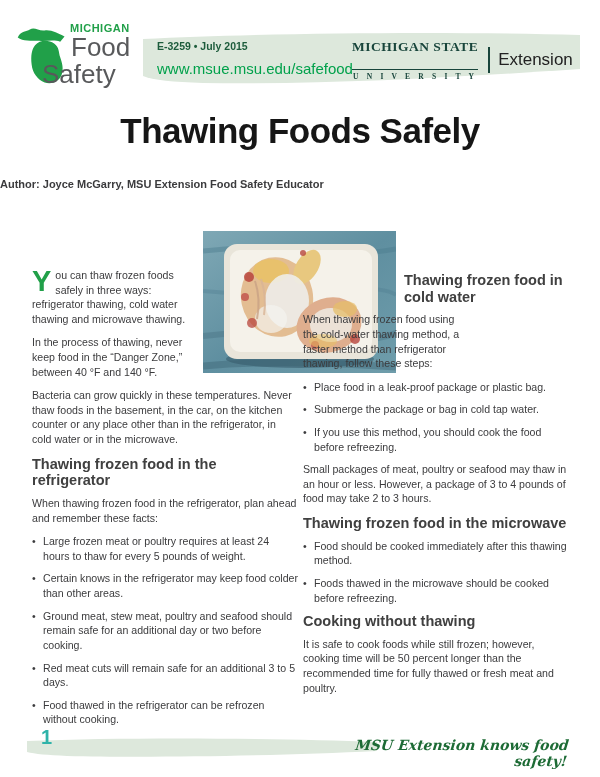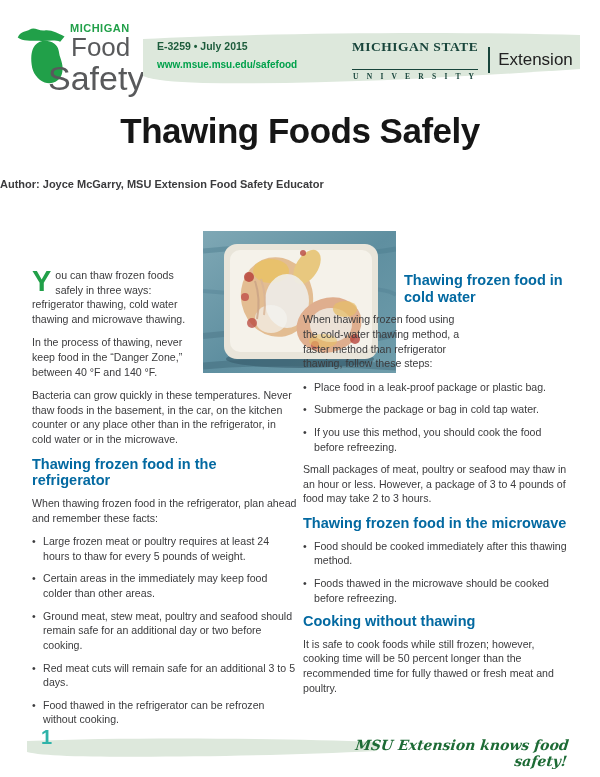--- a/index.html
+++ b/index.html
@@ -6,25 +6,25 @@
   .page{
     position:relative;width:600px;height:777px;margin:0 auto;background:#ffffff;
     font-family:"Liberation Sans",sans-serif;color:#3b3b3d;overflow:hidden;
   }
   
   .logo{position:absolute;left:14px;top:12px;width:125px;height:95px;}
   .logo-map{position:absolute;left:2px;top:6px;}
   .logo-michigan{position:absolute;left:56px;top:10px;font-size:11px;font-weight:bold;
     letter-spacing:.5px;color:#21a049;}
   .logo-food{position:absolute;left:57px;top:22px;font-size:26px;color:#58595b;line-height:1;}
-  .logo-safety{position:absolute;left:34px;top:49px;font-size:34px;color:#58595b;line-height:1;}
+  .logo-safety{position:absolute;left:28px;top:49px;font-size:26px;color:#58595b;line-height:1;}
   .band-svg{position:absolute;left:143px;top:29px;width:437px;height:57px;}
   .band-text{position:absolute;left:157px;top:38px;line-height:1.7;}
   .band-code{font-size:10.5px;font-weight:bold;color:#1d5c3c;}
-  .band-url{font-size:10px;font-weight:bold;color:#00a14b;cursor:pointer;}
+  .band-url{font-size:15px;font-weight:normal;color:#00a14b;cursor:pointer;}
   .msu{position:absolute;left:352px;top:40px;display:flex;align-items:center;}
   .msu-word{display:flex;flex-direction:column;align-items:center;}
   .msu-line1{font-family:"Liberation Serif",serif;font-size:13.5px;font-weight:bold;
     color:#18453b;letter-spacing:.5px;border-bottom:1.5px solid #18453b;padding-bottom:14px;line-height:1.1;}
   .msu-line2{font-family:"Liberation Serif",serif;font-size:7.5px;font-weight:bold;
     color:#18453b;letter-spacing:3.2px;margin-top:2px;}
   .msu-div{width:2px;height:26px;background:#18453b;margin:0 8px 0 10px;}
   .msu-ext{font-size:17px;color:#222;}
   
   .title{position:absolute;left:0;top:111px;width:100%;text-align:center;
@@ -33,21 +33,21 @@
     font-size:11px;font-weight:bold;color:#3b3b3d;}
   
   .photo{position:absolute;left:203px;top:231px;width:193px;height:142px;}
   
   .col{position:absolute;font-size:10.6px;line-height:1.38;}
   .col-left{left:32px;top:268px;width:266px;}
   .col-right{left:303px;top:272px;width:268px;}
   .col p{margin:0 0 9px 0;}
   .narrow{width:170px;}
   .offset{margin-left:101px;width:167px;}
-  h2{font-size:14.5px;font-weight:bold;color:#0369a1;margin:0 0 7px 0;line-height:1.15;}
+  h2{font-size:14.5px;font-weight:bold;color:#404040;margin:0 0 7px 0;line-height:1.15;}
   h2.first{margin-top:0;}
   .dropcap{float:left;font-size:29px;line-height:.85;font-weight:bold;color:#21a049;
     margin:1px 4px 0 0;}
   ul{list-style:none;margin:2px 0 8px 0;padding:0;}
   li{position:relative;padding-left:11px;margin-bottom:8px;}
   li::before{content:"•";position:absolute;left:0;top:0;color:#3b3b3d;}
   
   .footer-band{position:absolute;left:27px;top:737px;width:350px;height:21px;}
   .page-num{position:absolute;left:41px;top:726px;font-size:20px;font-weight:bold;color:#2fb3a9;}
   .tagline{position:absolute;left:330px;top:737px;width:238px;text-align:right;
@@ -128,21 +128,21 @@
 
   <div class="col col-left">
     <p class="narrow"><span class="dropcap">Y</span><span>ou can thaw frozen foods safely in three ways: refrigerator thawing, cold water thawing and microwave thawing.</span></p>
     <p class="narrow">In the process of thawing, never keep food in the “Danger Zone,” between 40 °F and 140 °F.</p>
     <p>Bacteria can grow quickly in these temperatures. Never thaw foods in the basement, in the car, on the kitchen counter or any place other than in the refrigerator, in cold water or in the microwave.</p>
 
     <h2>Thawing frozen food in the refrigerator</h2>
     <p>When thawing frozen food in the refrigerator, plan ahead and remember these facts:</p>
     <ul>
       <li>Large frozen meat or poultry requires at least 24 hours to thaw for every 5 pounds of weight.</li>
-      <li>Certain areas in the immediately may keep food colder than other areas.</li>
+      <li>Certain knows in the refrigerator may keep food colder than other areas.</li>
       <li>Ground meat, stew meat, poultry and seafood should remain safe for an additional day or two before cooking.</li>
       <li>Red meat cuts will remain safe for an additional 3 to 5 days.</li>
       <li>Food thawed in the refrigerator can be refrozen without cooking.</li>
     </ul>
   </div>
 
   <div class="col col-right">
     <h2 class="first offset">Thawing frozen food in cold water</h2>
     <p class="offset">When thawing frozen food using the cold-water thawing method, a faster method than refrigerator thawing, follow these steps:</p>
     <ul>

